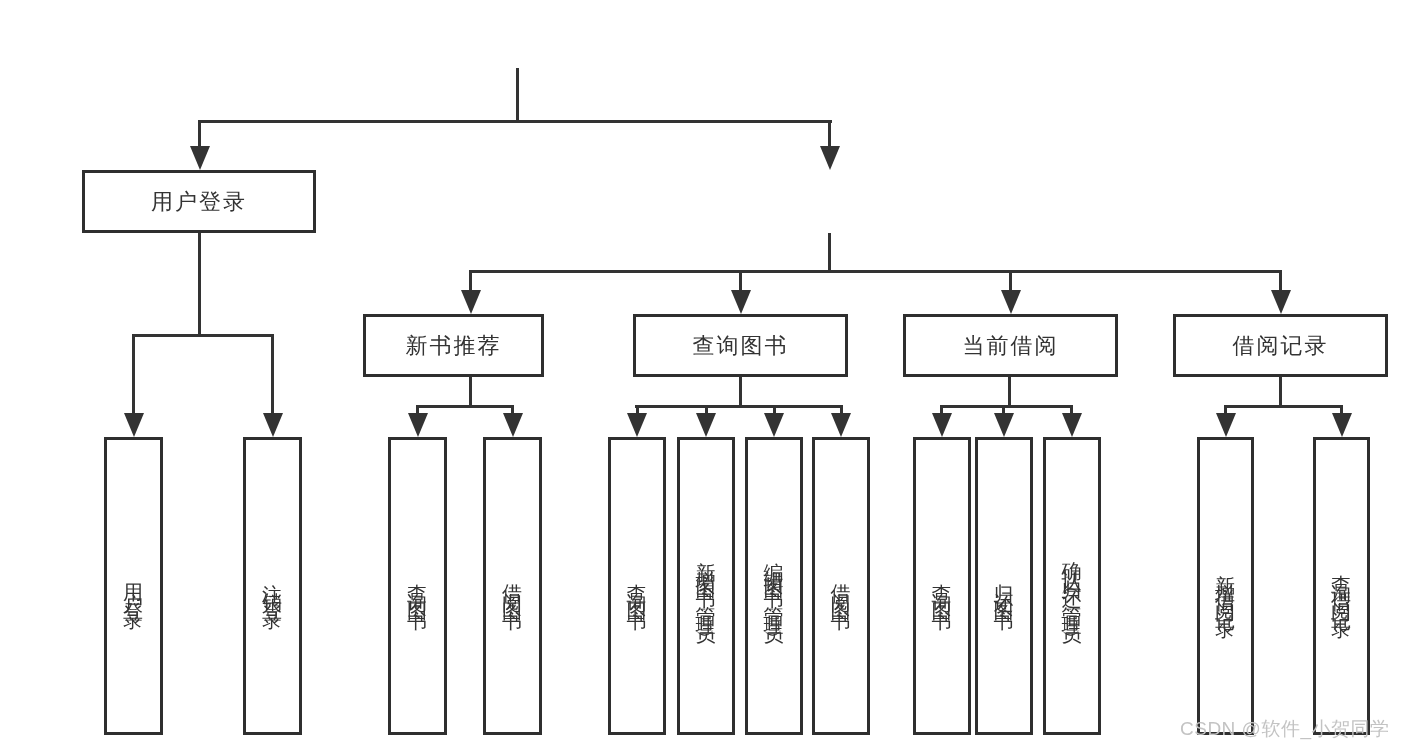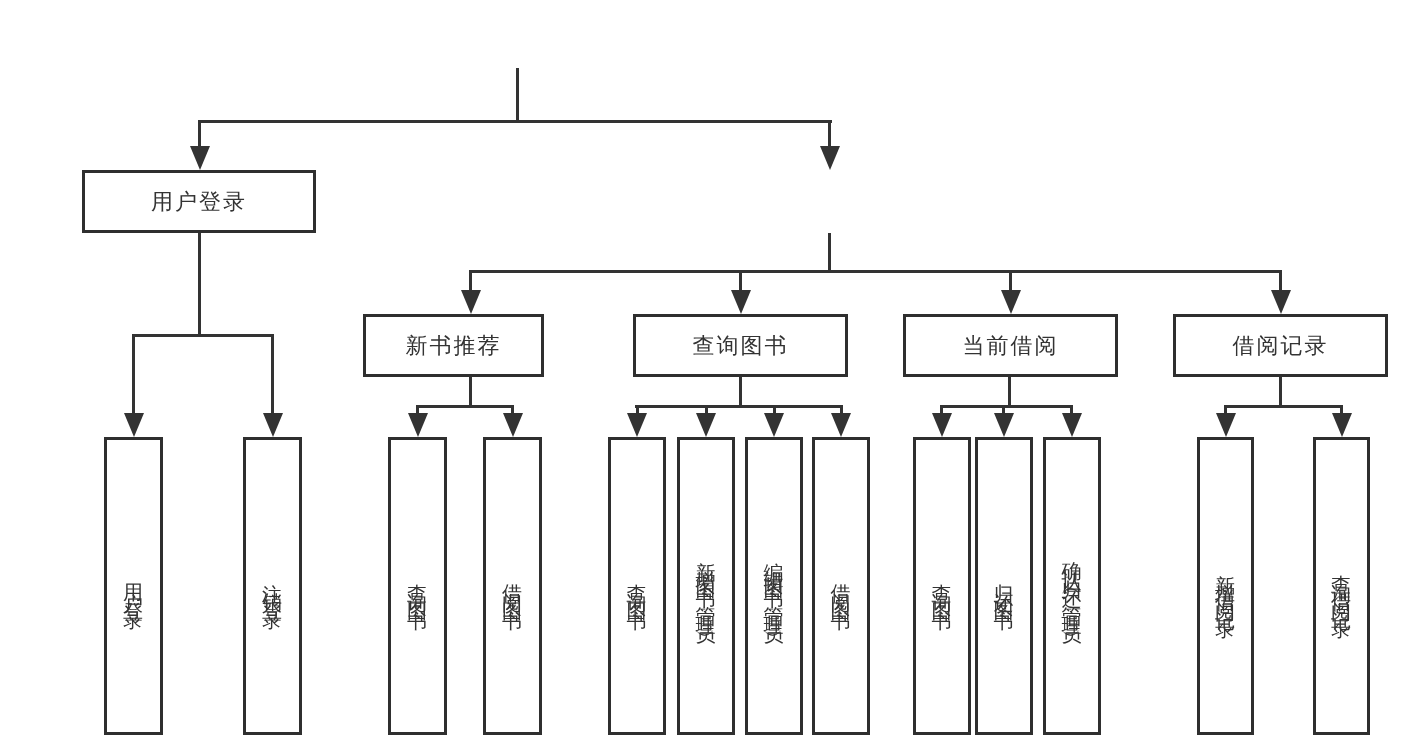--- a/index.html
+++ b/index.html
@@ -174,14 +174,15 @@
     <span class="lbl">确认归还（管理员）</span>
   </div>
 
   <div class="box leaf" style="left:1197px; top:437px; width:57px; height:298px;">
     <span class="lbl">新增借阅记录</span>
   </div>
   <div class="box leaf" style="left:1313px; top:437px; width:57px; height:298px;">
     <span class="lbl">查询借阅记录</span>
   </div>
 
+  <div id="watermark">CSDN @软件_小贺同学</div>
 
 </div>
 
 </body></html>

